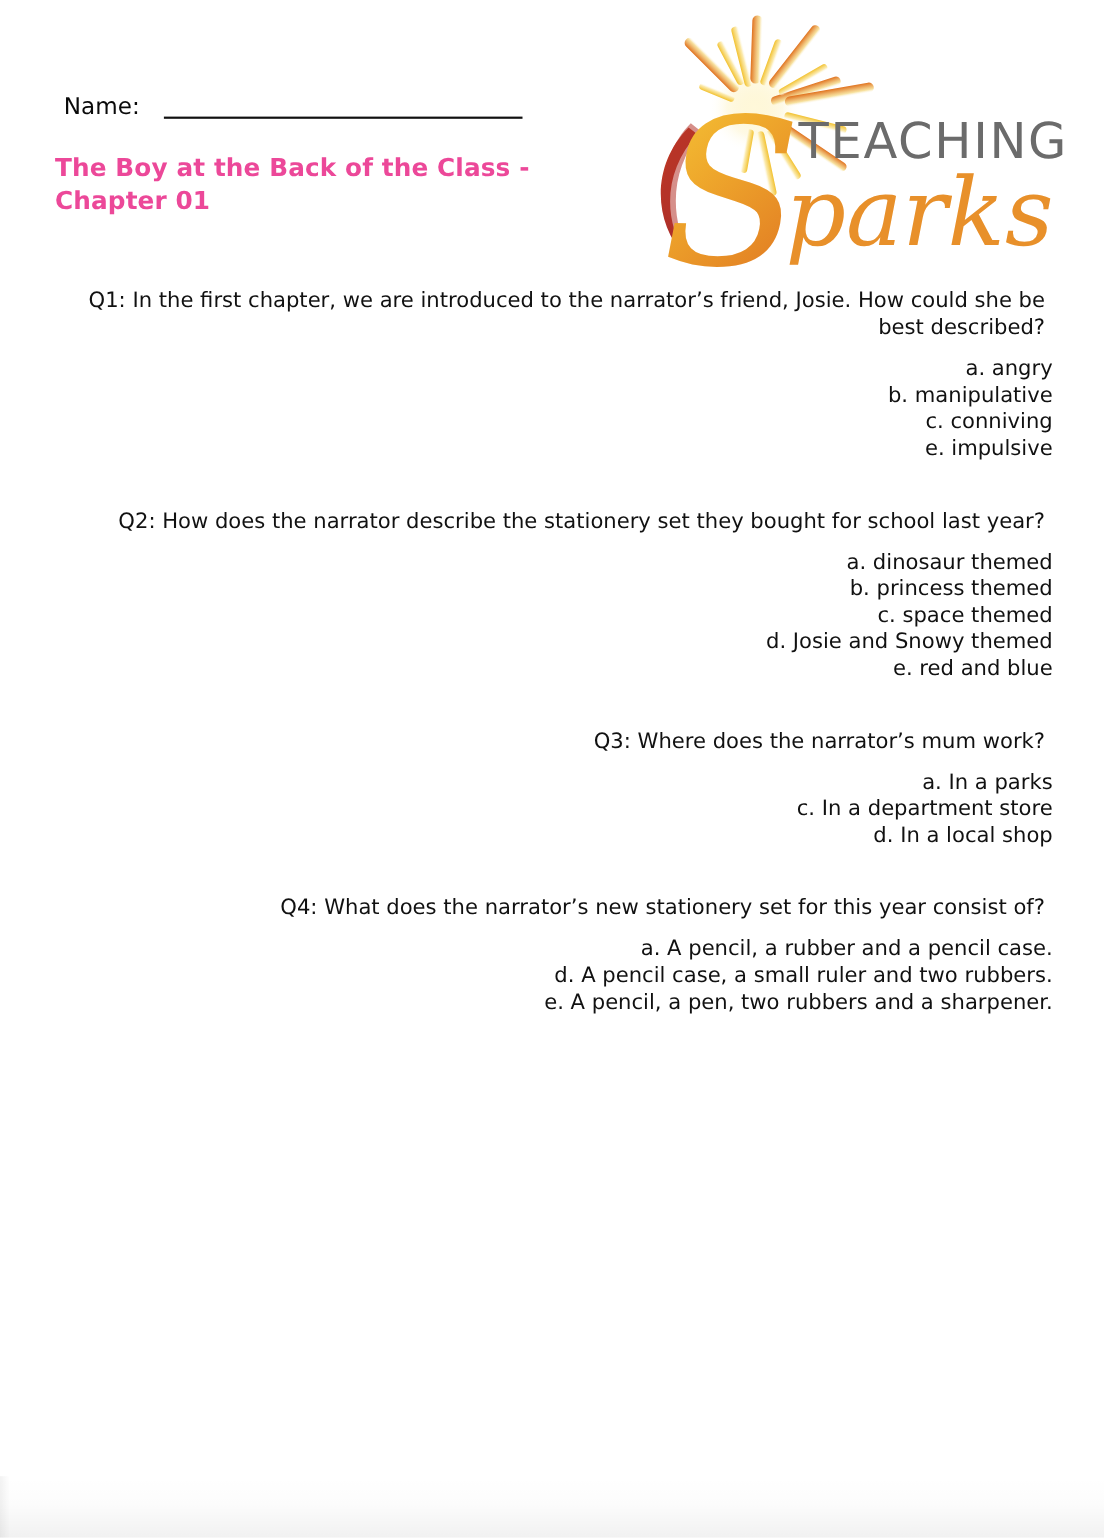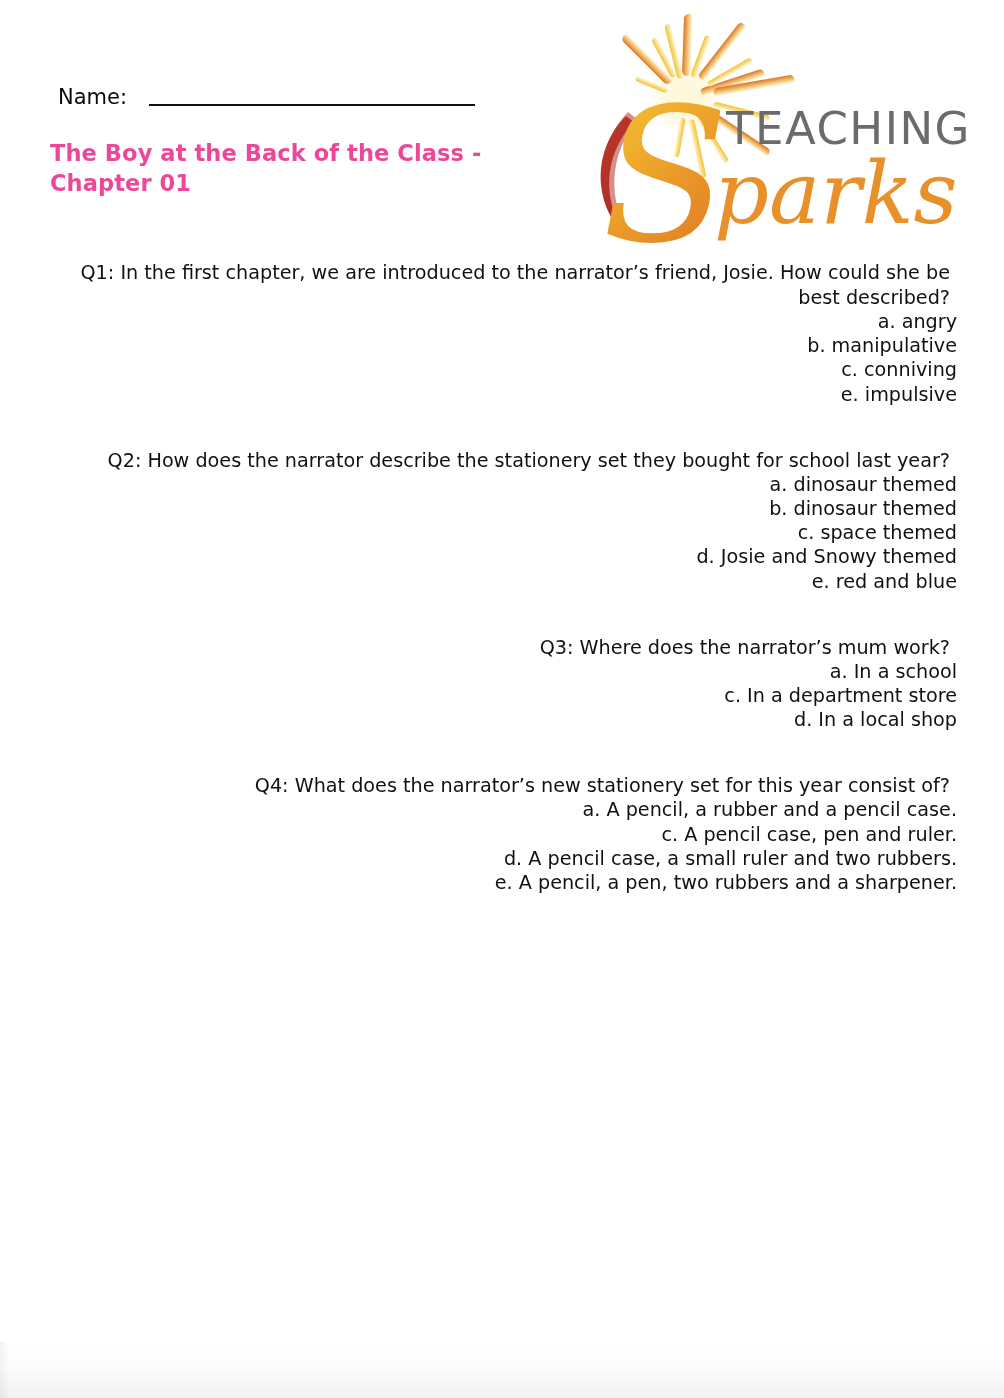--- a/index.html
+++ b/index.html
@@ -44,21 +44,21 @@
     background: linear-gradient(to right, rgba(0,0,0,0.05), rgba(0,0,0,0));
     pointer-events: none;
   }
 
   
   .name-row {
     position: absolute;
     left: 58px;
     top: 84px;
     display: flex;
-    align-items: flex-start;
+    align-items: center;
   }
   .name-label {
     font-size: 21px;
     line-height: 26px;
     color: #0a0a0a;
     white-space: nowrap;
   }
   .name-line {
     display: inline-block;
     width: 326px;
@@ -100,20 +100,21 @@
   .qblock { margin-bottom: 41px; }
   .qblock:last-child { margin-bottom: 0; }
 
   .qtext {
     font-size: 19.2px;
     line-height: 25px;
     color: #111111;
     width: 893px;
   }
   .options {
+    margin-top: 13px;
     padding-left: 75px;
   }
   .option {
     font-size: 19.2px;
     line-height: 24.2px;
     color: #111111;
     white-space: nowrap;
   }
 </style>
 </head>
@@ -243,41 +244,40 @@
         <div class="option">b. manipulative</div>
         <div class="option">c. conniving</div>
         <div class="option">e. impulsive</div>
       </div>
     </div>
 
     <div class="qblock">
       <div class="qtext">Q2: How does the narrator describe the stationery set they bought for school last year?</div>
       <div class="options">
         <div class="option">a. dinosaur themed</div>
-        <div class="option">b. dinosaur themed</div>
+        <div class="option">b. princess themed</div>
         <div class="option">c. space themed</div>
         <div class="option">d. Josie and Snowy themed</div>
         <div class="option">e. red and blue</div>
       </div>
     </div>
 
     <div class="qblock">
       <div class="qtext">Q3: Where does the narrator’s mum work?</div>
       <div class="options">
-        <div class="option">a. In a school</div>
+        <div class="option">a. In a parks</div>
         <div class="option">c. In a department store</div>
         <div class="option">d. In a local shop</div>
       </div>
     </div>
 
     <div class="qblock">
       <div class="qtext">Q4: What does the narrator’s new stationery set for this year consist of?</div>
       <div class="options">
         <div class="option">a. A pencil, a rubber and a pencil case.</div>
-        <div class="option">c. A pencil case, pen and ruler.</div>
         <div class="option">d. A pencil case, a small ruler and two rubbers.</div>
         <div class="option">e. A pencil, a pen, two rubbers and a sharpener.</div>
       </div>
     </div>
 
   </div>
 
   <div class="page-bottom-shade"></div>
   <div class="page-left-shade"></div>
 </div>

